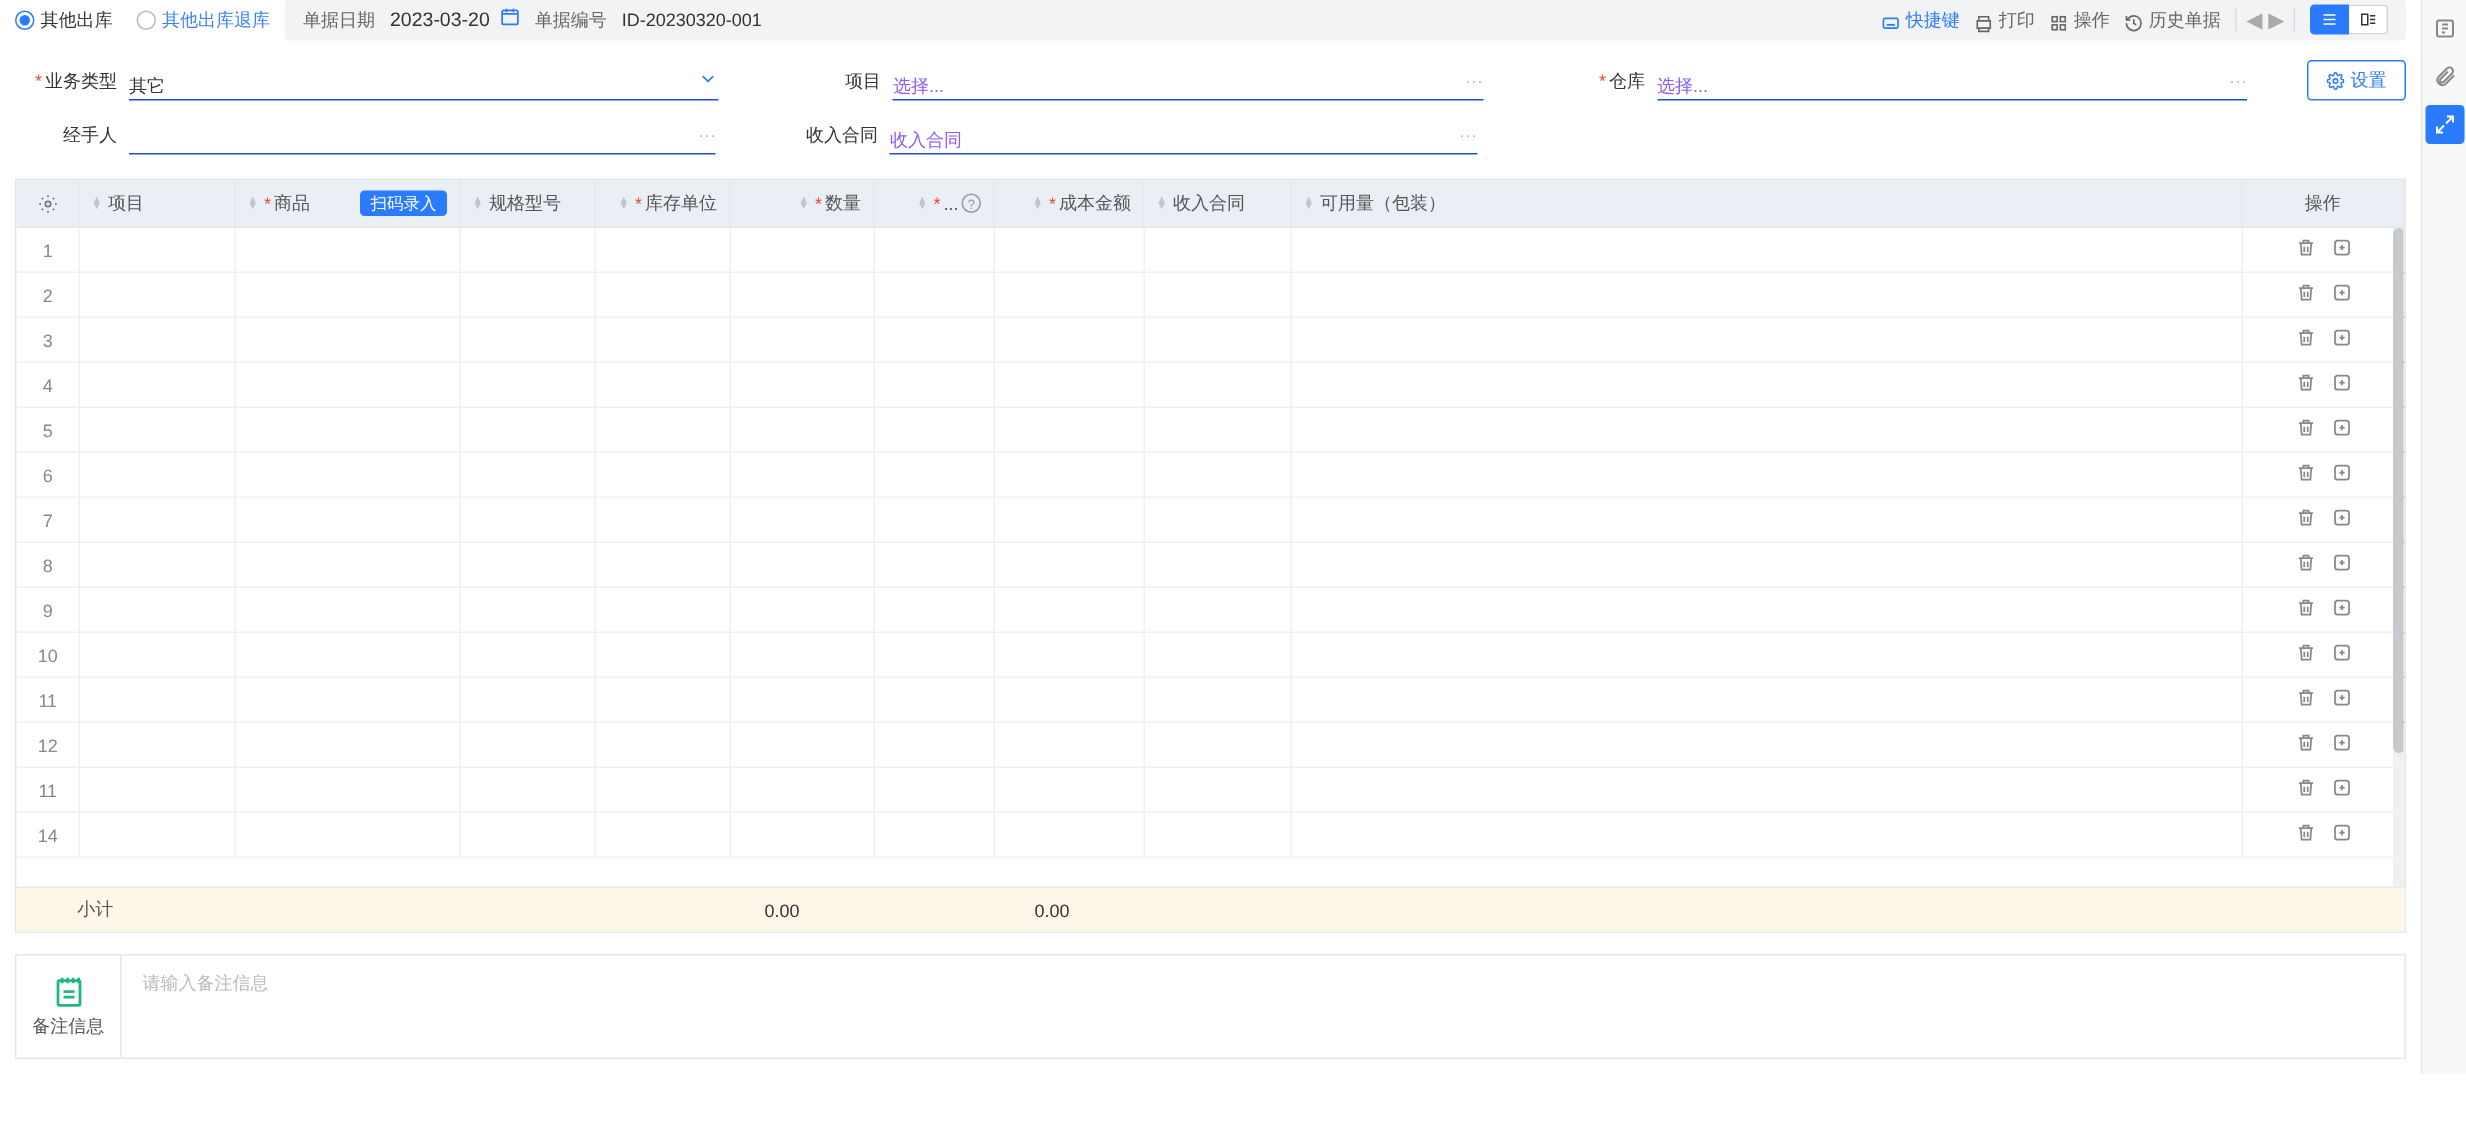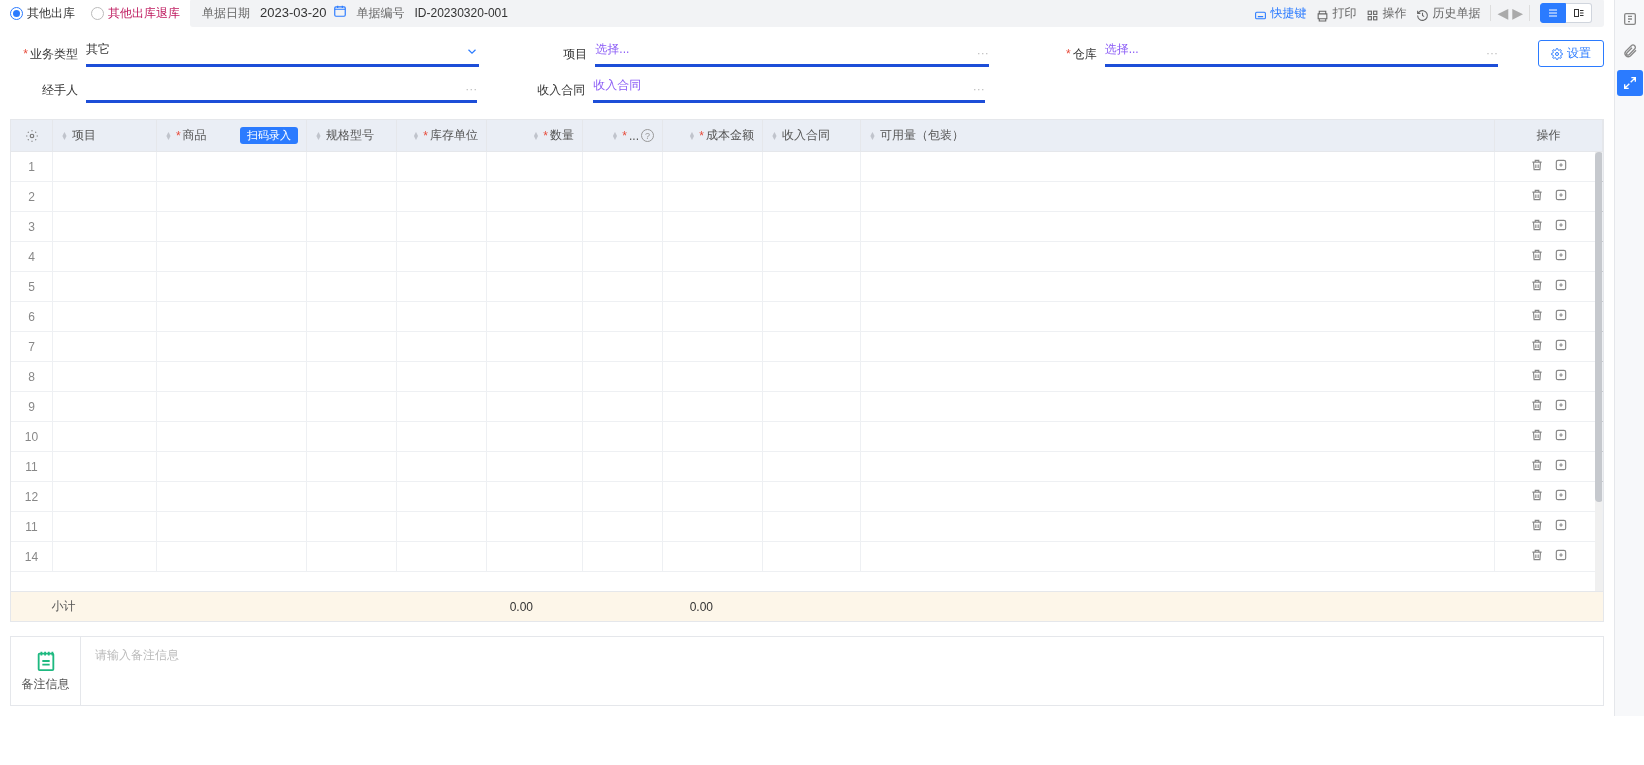--- a/index.html
+++ b/index.html
@@ -12,21 +12,21 @@
 .rsidebar .sbtn svg{width:16px;height:16px}
 
 
 .topbar{display:flex;align-items:center;height:26px;padding:0 10px;gap:10px;font-size:12px}
 .radios{display:flex;gap:16px;align-items:center}
 .radio{display:flex;align-items:center;gap:4px;cursor:pointer}
 .radio .circ{width:13px;height:13px;border-radius:50%;border:1px solid #bbb;display:inline-flex;align-items:center;justify-content:center}
 .radio.sel .circ{border-color:#2b7bff}
 .radio.sel .circ::after{content:"";width:7px;height:7px;border-radius:50%;background:#2b7bff}
 .radio .lbl{color:#333}
-.radio:not(.sel) .lbl{color:#be185d}
+.radio:not(.sel) .lbl{color:#3b82f6}
 .hdrbar{flex:1;background:#f2f3f5;height:26px;border-radius:3px;display:flex;align-items:center;padding:14px 12px;gap:10px;font-size:12px}
 .hdrbar .hlabel{color:#666}
 .hdrbar .hval{color:#333;margin-right:8px}
 .datepick{display:flex;align-items:center;gap:6px;border-bottom:1px solid transparent}
 .datepick .dval{color:#333;font-size:13px}
 .calicon svg{width:14px;height:14px;stroke:#2b7bff}
 .toolbar{display:flex;align-items:center;gap:10px;margin-left:auto}
 .tbtn{display:flex;align-items:flex-end;gap:3px;cursor:pointer;color:#666;font-size:12px}
 .tbtn.blue{color:#2b7bff}
 .tbtn svg{width:13px;height:13px}
@@ -38,21 +38,21 @@
 .viewbtn:last-child{border-radius:0 3px 3px 0;border-left:none}
 .viewbtn.active{background:#2b7bff;border-color:#2b7bff;color:#fff}
 .viewbtn svg{width:12px;height:12px}
 
 
 .formrow{display:flex;padding:14px 10px 4px;gap:40px;align-items:flex-end}
 .formrow.second{padding-top:6px;padding-bottom:10px}
 .field{display:flex;align-items:center;gap:8px;flex:1;max-width:480px}
 .field .flabel{min-width:68px;text-align:right;color:#333;font-size:12px}
 .field .req{color:#e74c3c;margin-right:2px}
-.field .finput{flex:1;position:relative;border-bottom:3px solid #1d4ed8;height:26px;display:flex;align-items:flex-start}
+.field .finput{flex:1;position:relative;border-bottom:1px solid #1d4ed8;height:26px;display:flex;align-items:flex-end}
 .field .finput.sel{color:#333}
 .field .finput .ph{color:#8b5cf6}
 .field .finput .suffix{position:absolute;right:0;top:50%;transform:translateY(-50%);color:#bbb;cursor:pointer}
 .field .finput .suffix.chev svg{width:14px;height:14px;stroke:#2b7bff}
 .setbtn{border:1px solid #2b7bff;color:#2b7bff;background:#fff;border-radius:3px;padding:4px 12px;display:flex;align-items:center;gap:4px;cursor:pointer;font-size:12px}
 .setbtn svg{width:12px;height:12px}
 
 
 .tablewrap{flex:1;margin:6px 10px 0;border:1px solid #e5e7eb;display:flex;flex-direction:column;min-height:0}
 .thead{display:flex;background:#eaeef5;height:32px;border-bottom:1px solid #e5e7eb;font-size:12px;color:#555}

